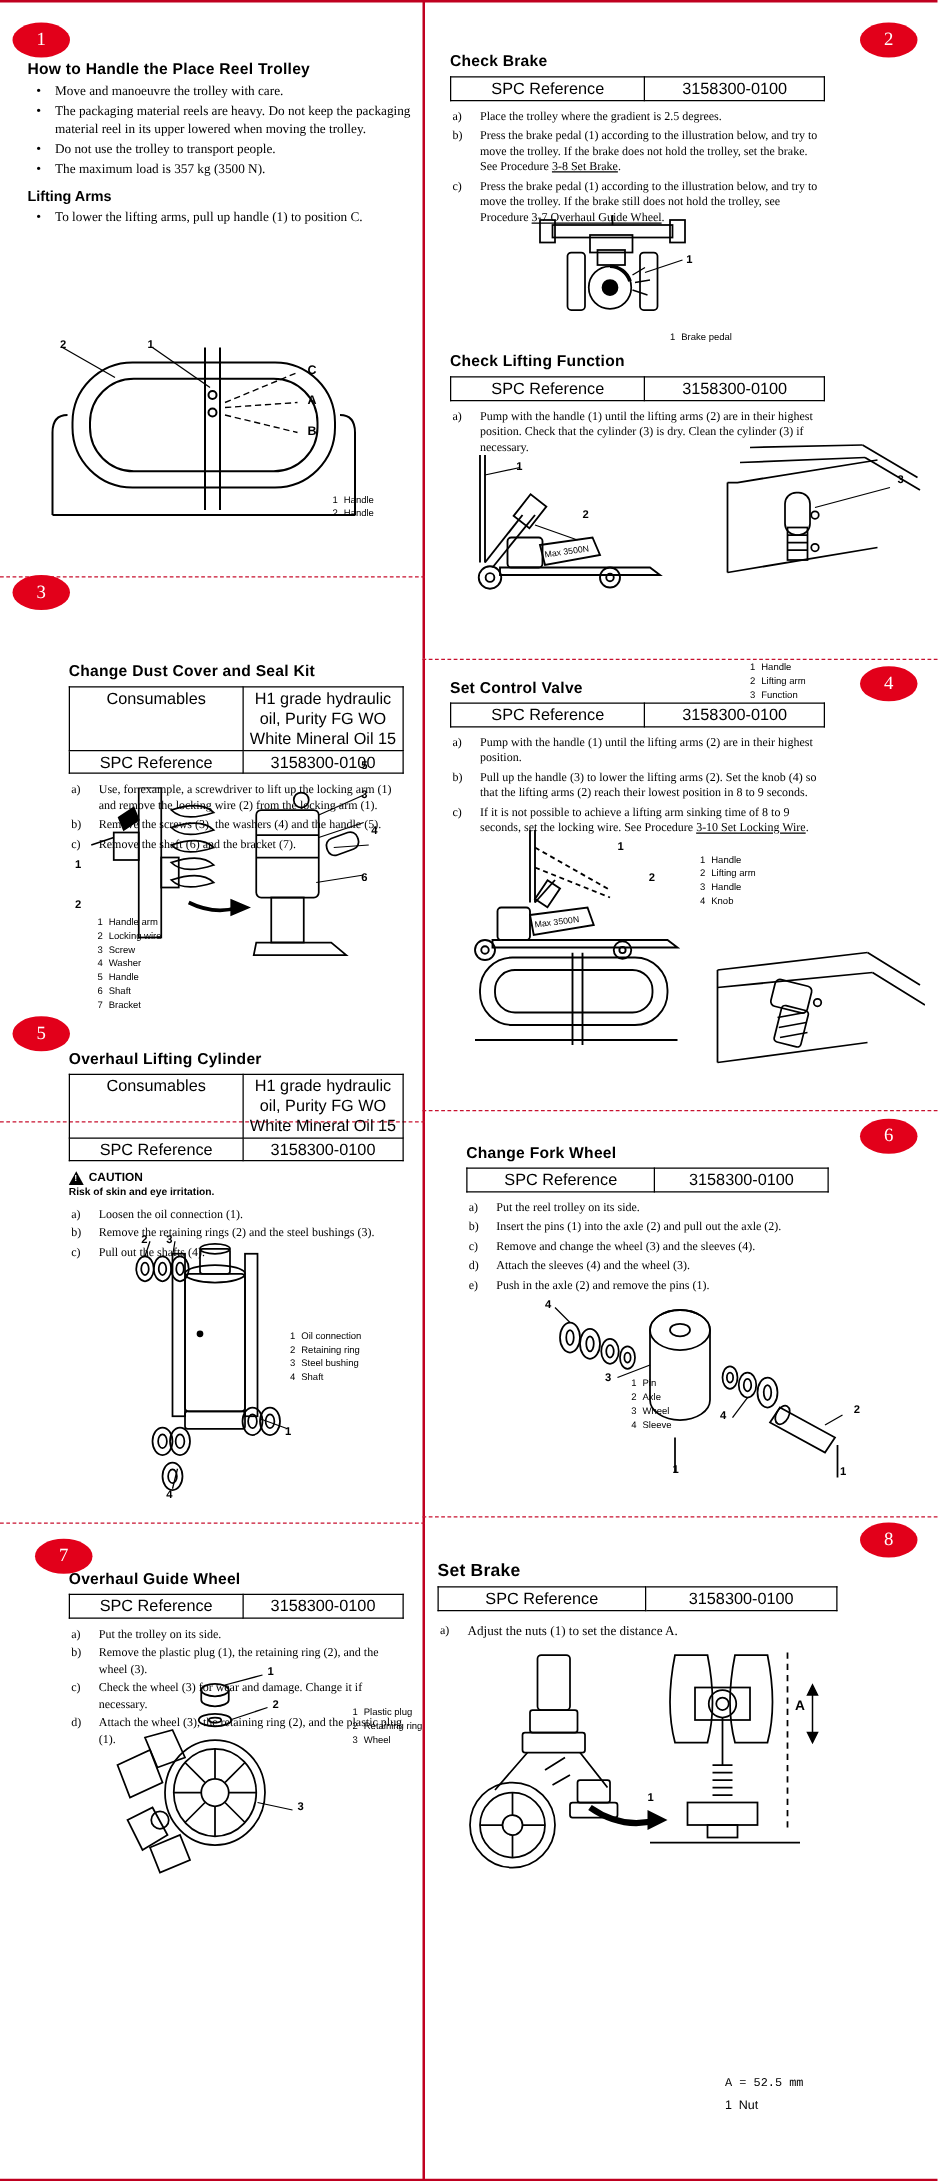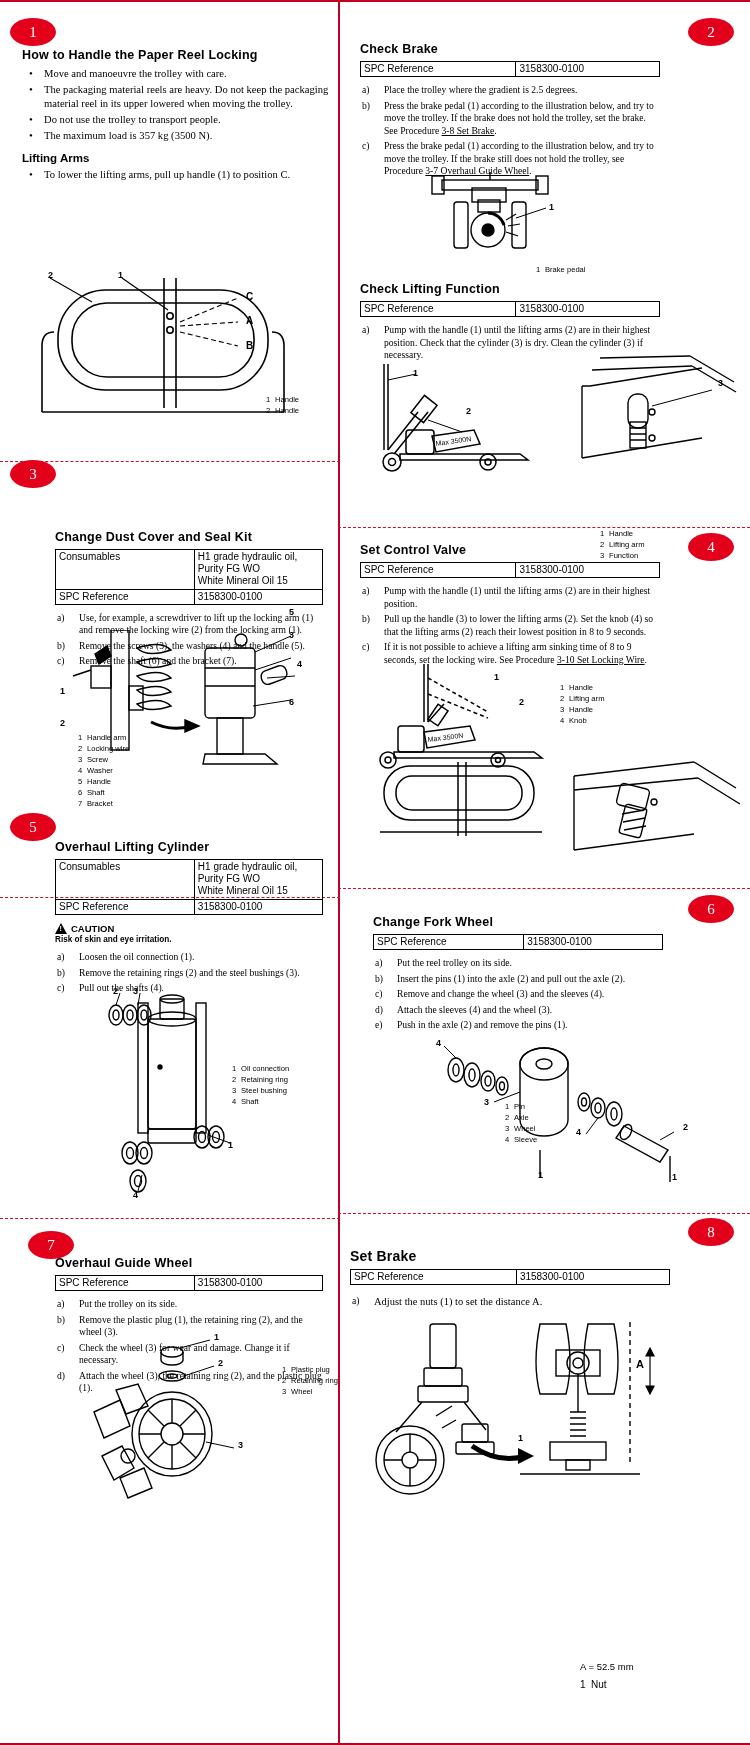--- a/index.html
+++ b/index.html
@@ -87,21 +87,22 @@
     position:absolute; left:2px; top:0;
     font-size:9.6px;
   }
   .u { text-decoration:underline; }
 
   
   table.spec {
     border-collapse:collapse;
     width:100%;
     font-family:"Liberation Sans", sans-serif;
-    font-size:10px;
+    font-size:13px;
+    text-align:center;
   }
   table.spec td {
     border:1px solid #000;
     padding:1px 3px;
     vertical-align:top;
     line-height:1.22;
   }
   table.spec td.k { width:52%; }
 
   
@@ -134,21 +135,21 @@
     font-family:"Liberation Sans", sans-serif;
     font-size:9px; font-weight:bold;
   }
   .calloutltr {
     position:absolute;
     font-family:"Liberation Sans", sans-serif;
     font-size:10px; font-weight:bold;
   }
   .figcap {
     position:absolute;
-    font-family:Liberation Sans, sans-serif;
+    font-family:Liberation Mono, monospace;
     font-size:7.6px;
     white-space:nowrap;
   }
 </style>
 </head>
 <body>
 
 <div class="page">
 
   <div class="frame-top"></div>
@@ -161,21 +162,21 @@
 
   <div class="hdivider" style="left:0; top:461px; width:340px;"></div>
   <div class="hdivider" style="left:0; top:897px; width:340px;"></div>
   <div class="hdivider" style="left:0; top:1218px; width:340px;"></div>
   <div class="hdivider" style="left:338px; top:527px; width:412px;"></div>
   <div class="hdivider" style="left:338px; top:888px; width:412px;"></div>
   <div class="hdivider" style="left:338px; top:1213px; width:412px;"></div>
 
   <div class="badge" style="left:10px; top:18px;">1</div>
   <div class="block" style="left:22px; top:48px; width:310px;">
-    <h2 class="sec-title">How to Handle the Paper Reel Locking</h2>
+    <h2 class="sec-title">How to Handle the Place Reel Trolley</h2>
     <ul class="bullets">
       <li>Move and manoeuvre the trolley with care.</li>
       <li>The packaging material reels are heavy.  Do not keep the packaging material reel in its upper lowered when moving the trolley.</li>
       <li>Do not use the trolley to transport people.</li>
       <li>The maximum load is 357 kg (3500 N).</li>
     </ul>
     <h3 class="sub-title">Lifting Arms</h3>
     <ul class="bullets">
       <li>To lower the lifting arms, pull up handle (1) to position C.</li>
     </ul>

